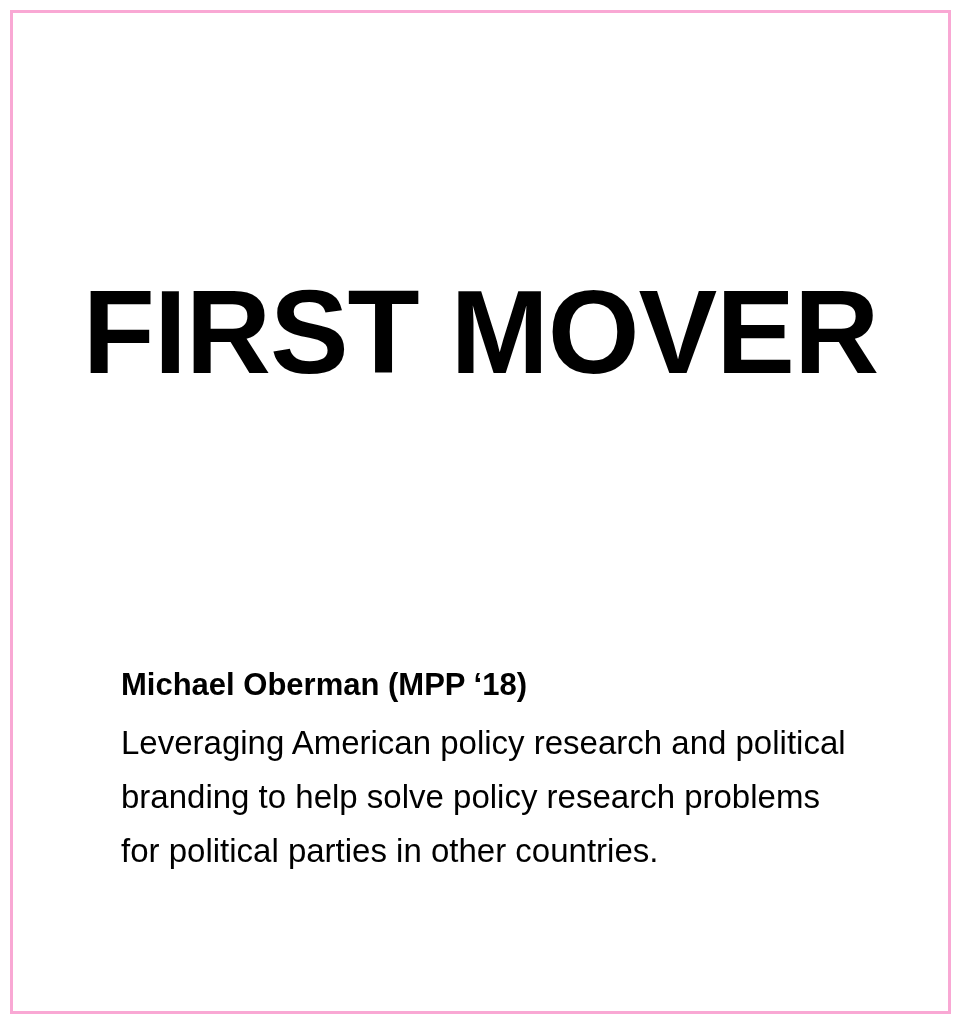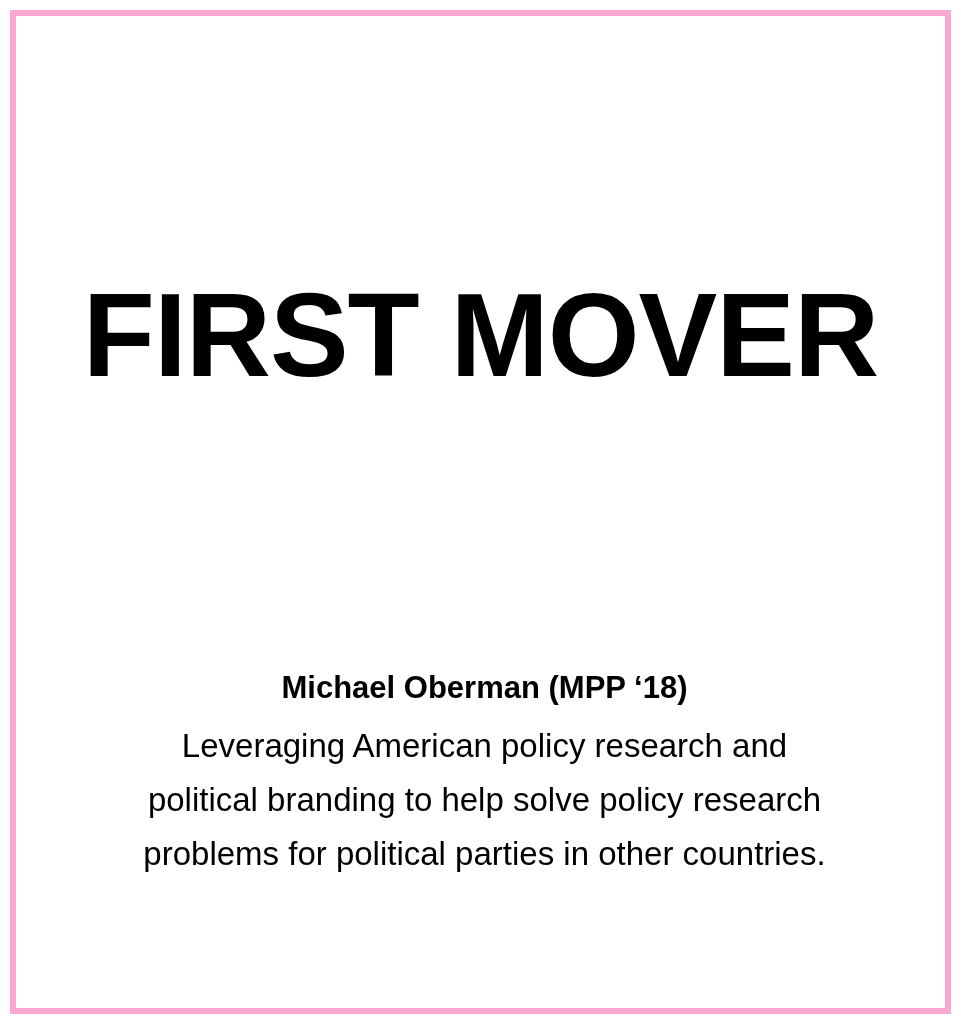--- a/index.html
+++ b/index.html
@@ -18,21 +18,21 @@
     box-sizing: border-box;
     width: 961px;
     height: 1024px;
     background: #ffffff;
     padding: 10px;
   }
   .slide-frame {
     box-sizing: border-box;
     width: 100%;
     height: 100%;
-    border: 6px solid #f9a8d4;
+    border: 3px solid #f9a8d4;
     background: #ffffff;
     position: relative;
     overflow: hidden;
   }
   .title {
     position: absolute;
     left: 0;
     right: 0;
     top: 258px;
     text-align: center;
@@ -40,21 +40,20 @@
     line-height: 1.05;
     font-weight: bold;
     color: #000000;
     letter-spacing: -1px;
   }
   .caption-block {
     position: absolute;
     left: 108px;
     right: 100px;
     top: 650px;
-    text-align: center;
     color: #000000;
   }
   .caption-name {
     font-size: 31px;
     font-weight: bold;
     line-height: 1.45;
     margin-bottom: 2px;
   }
   .caption-body {
     font-size: 33px;

